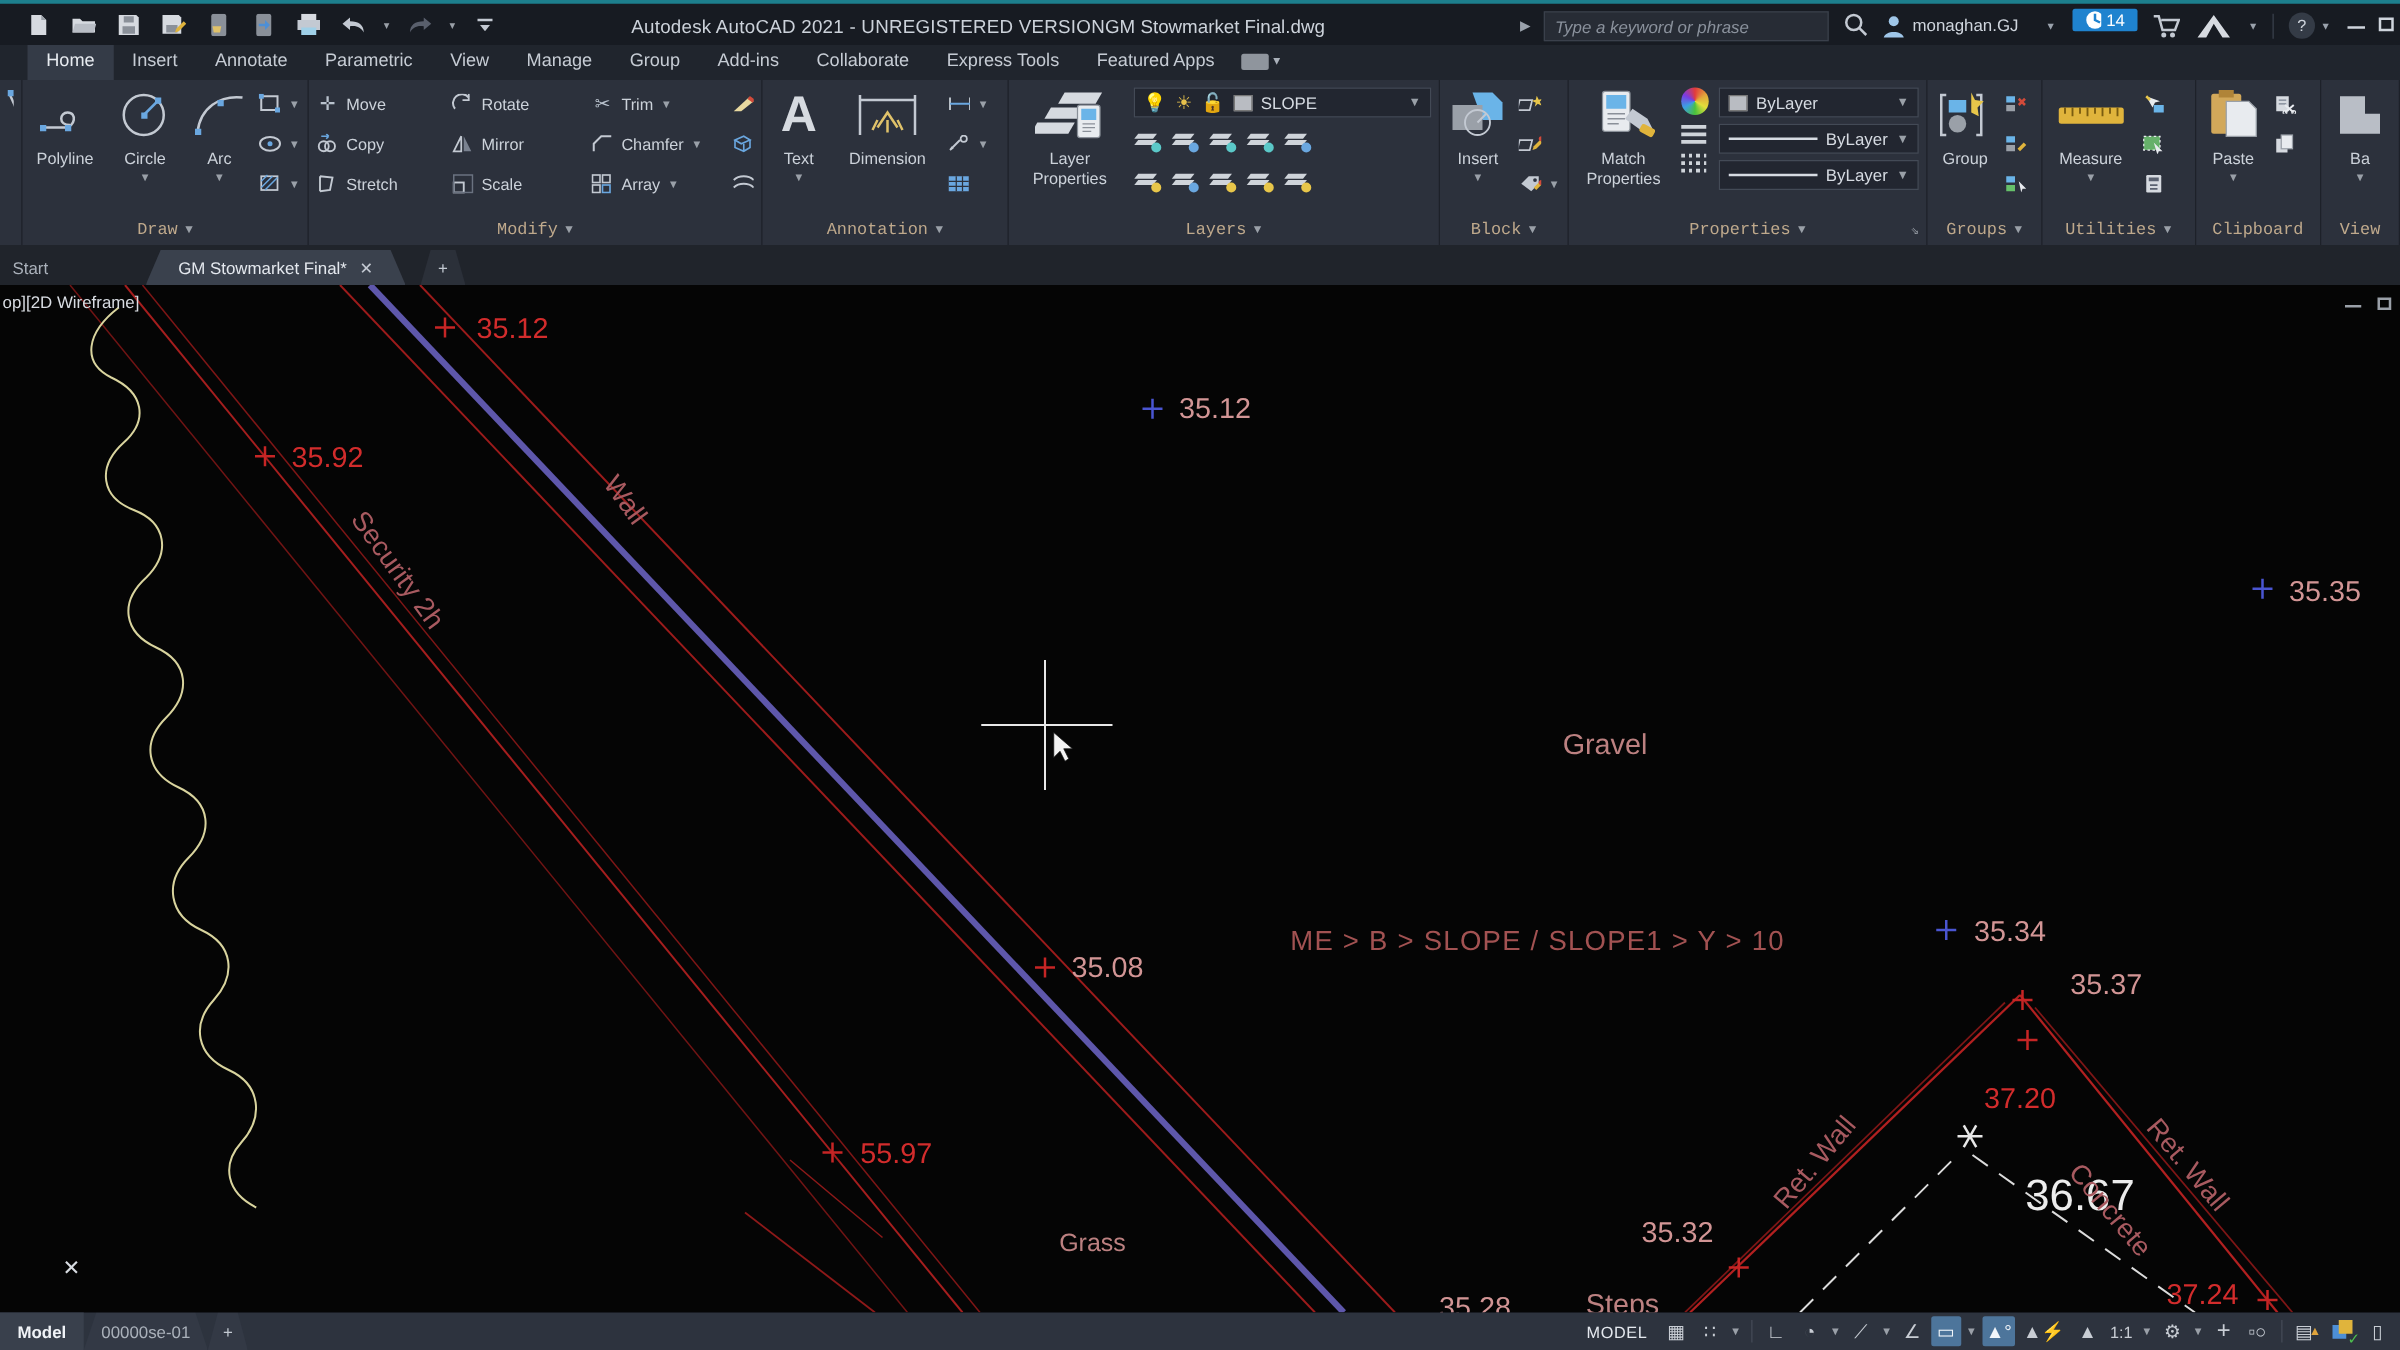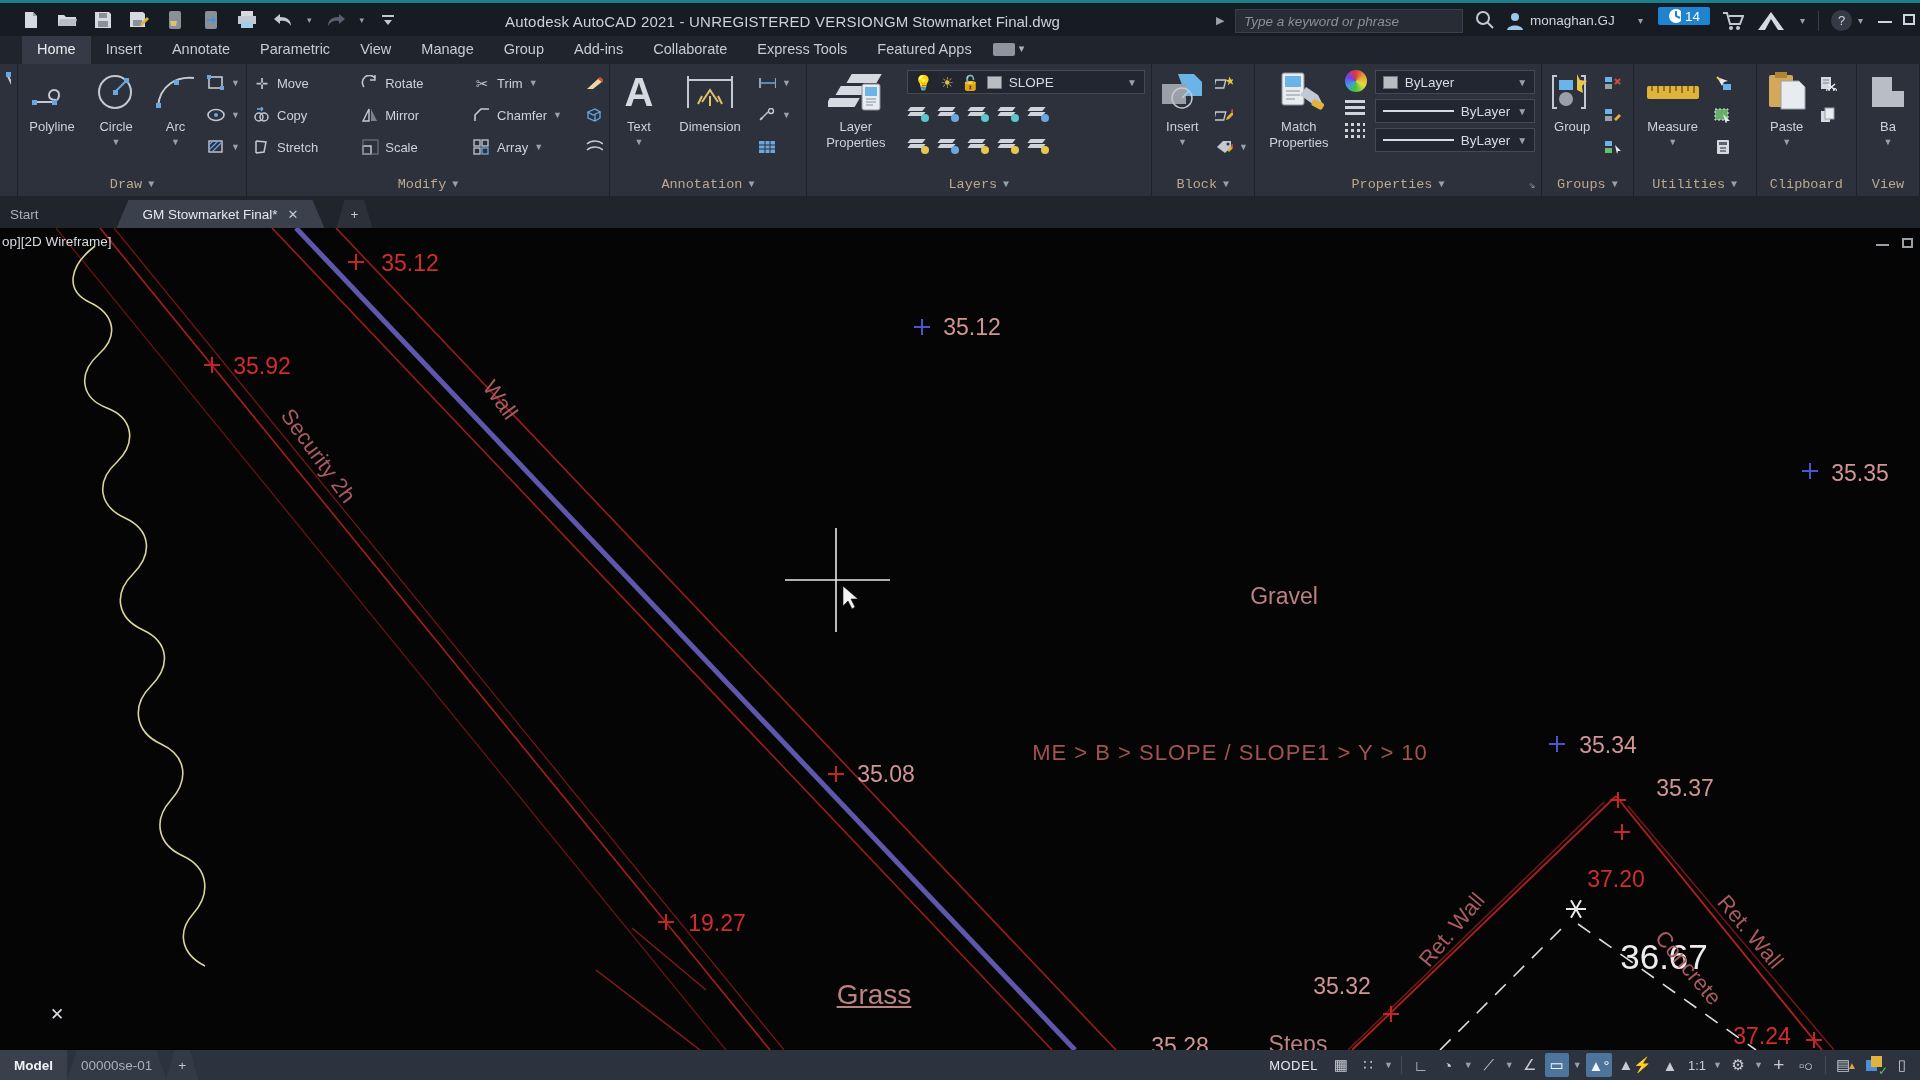--- a/index.html
+++ b/index.html
@@ -898,22 +898,22 @@
       <div class="lb lb-p" style="left: 972px; top: 99px; transform: translate(-50%, -50%);">35.12</div>
       <div class="lb lb-p" style="left: 1860px; top: 245px; transform: translate(-50%, -50%);">35.35</div>
       <div class="lb lb-a" style="left: 1284px; top: 368px; transform: translate(-50%, -50%);">Gravel</div>
       <div class="lb lb-me" style="left: 1230px; top: 525px; transform: translate(-50%, -50%);">ME &gt; B &gt; SLOPE / SLOPE1 &gt; Y &gt; 10</div>
       <div class="lb lb-p" style="left: 886px; top: 546px; transform: translate(-50%, -50%);">35.08</div>
       <div class="lb lb-p" style="left: 1608px; top: 517px; transform: translate(-50%, -50%);">35.34</div>
       <div class="lb lb-p" style="left: 1660px; top: 560px; transform: translate(-50%, -50%); margin-left: 25px;">35.37</div>
       <div class="lb lb-b" style="left: 1616px; top: 651px; transform: translate(-50%, -50%);">37.20</div>
       <div class="lb lb-w" style="left: 1664px; top: 729px; font-size: 35px; transform: translate(-50%, -50%);">36.67</div>
       <div class="lb lb-p" style="left: 1342px; top: 758px; transform: translate(-50%, -50%);">35.32</div>
-      <div class="lb lb-b" style="left: 717px; top: 695px; transform: translate(-50%, -50%);">19.27</div>
-      <div class="lb lb-a" style="left: 874px; top: 767px; font-size: 28px; transform: translate(-50%, -50%); text-decoration: underline;">Grass</div>
+      <div class="lb lb-b" style="left: 717px; top: 695px; transform: translate(-50%, -50%);">55.97</div>
+      <div class="lb lb-a" style="left: 874px; top: 767px; font-size: 20px; transform: translate(-50%, -50%);">Grass</div>
       <div class="lb lb-p" style="left: 1180px; top: 818px; transform: translate(-50%, -50%);">35.28</div>
       <div class="lb lb-a" style="left: 1298px; top: 816px; transform: translate(-50%, -50%); text-align: center;">Steps</div>
       <div class="lb lb-b" style="left: 1762px; top: 808px; transform: translate(-50%, -50%);">37.24</div>
       <div class="lb lb-m" style="left: 1452px; top: 702px; transform: translate(-50%, -50%) rotate(-50deg);">Ret. Wall</div>
       <div class="lb lb-m" style="left: 1750px; top: 704px; transform: translate(-50%, -50%) rotate(50deg);">Ret. Wall</div>
       <div class="lb lb-m" style="left: 1688px; top: 740px; transform: translate(-50%, -50%) rotate(50deg);">Concrete</div>
       <div class="mk mk-r" style="left: 356px; top: 34px; transform: translate(-50%, -50%);">
         <i class="h"></i>
         <i class="v"></i>
       </div>

